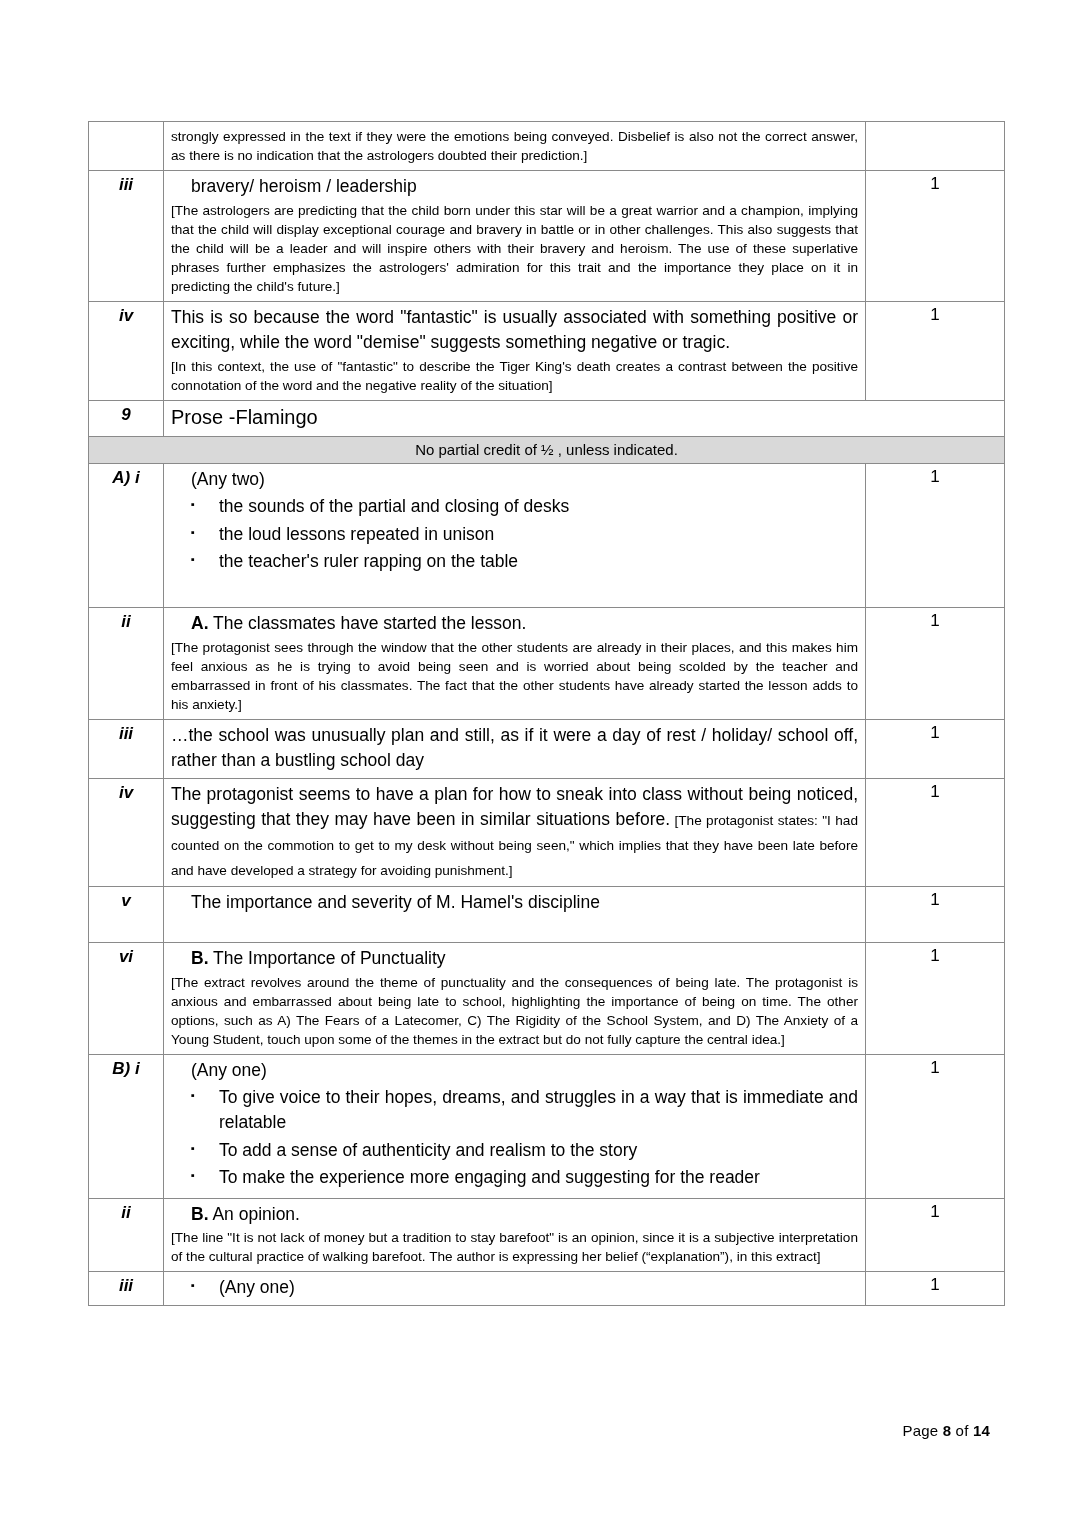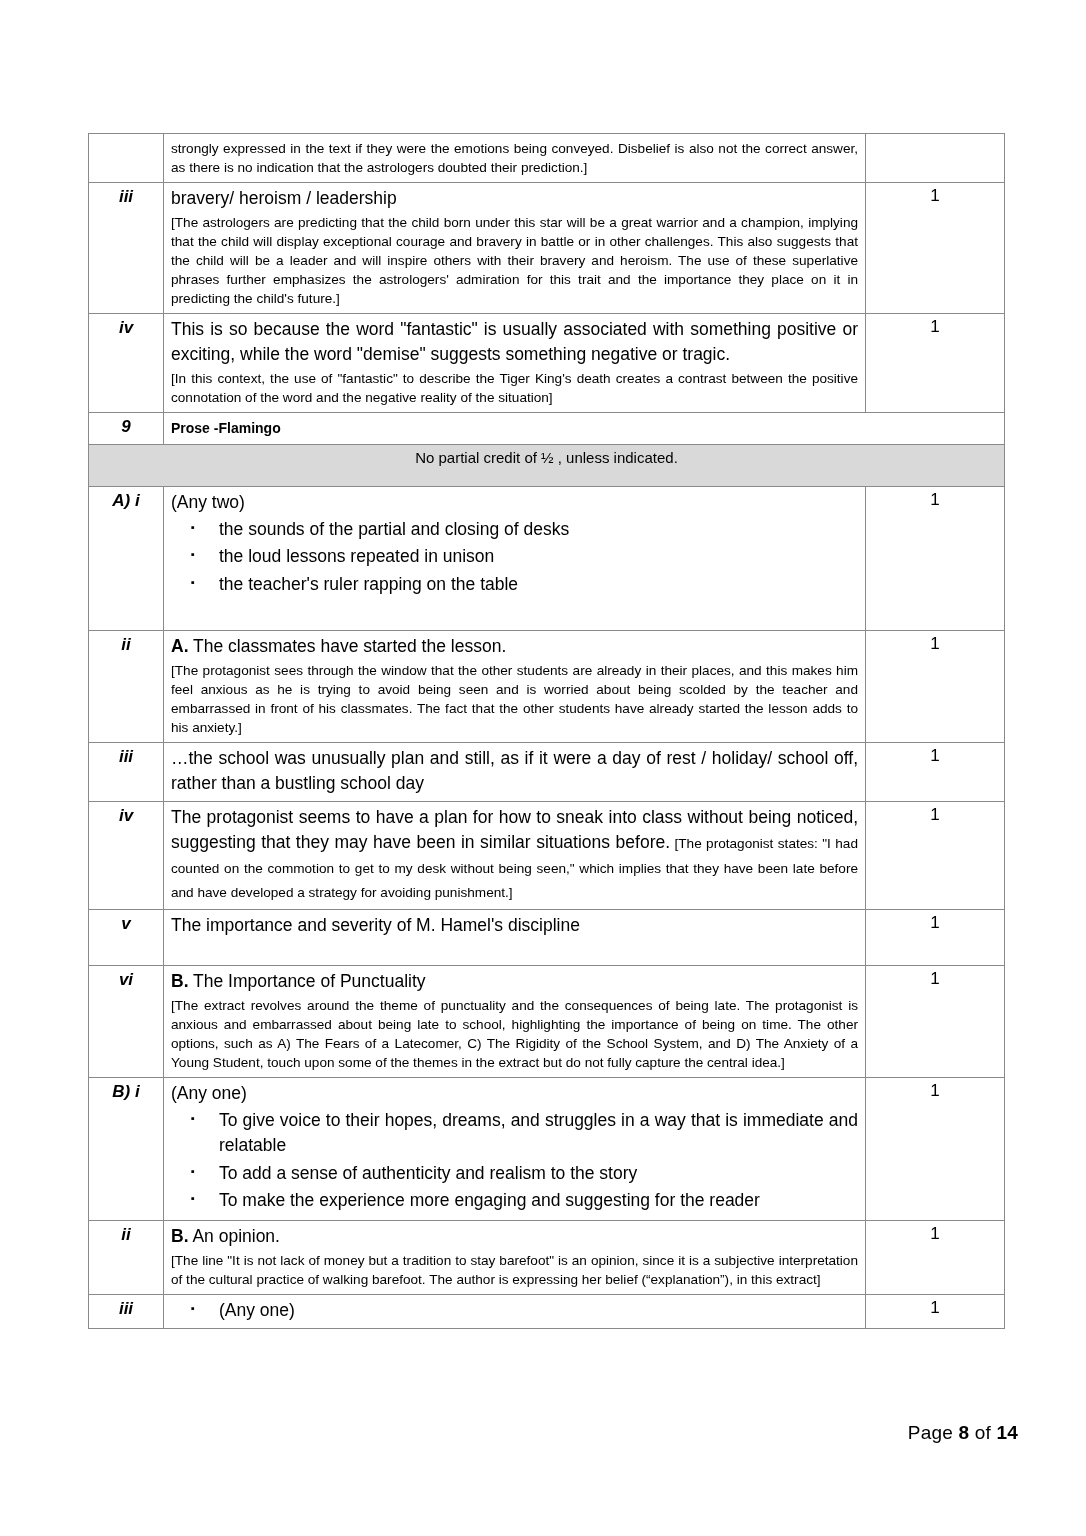--- a/index.html
+++ b/index.html
@@ -20,21 +20,21 @@
     position: absolute;
     left: 0;
     top: 0;
     width: 1086px;
     height: 1536px;
     background: #ffffff;
   }
   table.ms {
     position: absolute;
     left: 88px;
-    top: 133px;
+    top: 121px;
     width: 916px;
     border-collapse: collapse;
     table-layout: fixed;
   }
   table.ms td {
     border: 1px solid #8a8a8a;
     vertical-align: top;
     padding: 3px 7px 5px 7px;
   }
   col.c-num { width: 75px; }
@@ -59,21 +59,21 @@
     line-height: 1.38;
   }
 
   
   .big {
     font-size: 17.5px;
     line-height: 1.42;
     text-align: justify;
     margin: 0;
   }
-  .big.nojust { text-align: left; }
+  .big.nojust { text-align: left; margin-left: 20px; }
 
   
   .cmt {
     font-size: 13.6px;
     line-height: 1.40;
     text-align: justify;
     margin: 2px 0 0 0;
   }
 
   .inline-cmt {
@@ -96,37 +96,37 @@
   ul.bullets li .sq {
     position: absolute;
     left: 20px;
     top: 0;
     font-size: 11px;
     line-height: 1.9;
   }
   ul.bullets li.plain { text-align: left; }
 
   .sectionhead {
-    font-weight: bold;
-    font-size: 14px;
+    font-weight: normal;
+    font-size: 20px;
     margin-top: 25px;
   }
   tr.shaded td {
     background: #d9d9d9;
     text-align: center;
     font-size: 15px;
-    padding: 4px 6px 20px 6px;
+    padding: 4px 6px 5px 6px;
   }
   .bold { font-weight: bold; }
 
   .footer {
     position: absolute;
-    right: 68px;
+    right: 96px;
     top: 1422px;
-    font-size: 19px;
+    font-size: 15px;
     letter-spacing: 0.2px;
   }
   .footer .bold { font-weight: bold; }
 
   .singlebullet {
     position: relative;
     padding-left: 48px;
     font-size: 17.5px;
     line-height: 1.4;
   }

